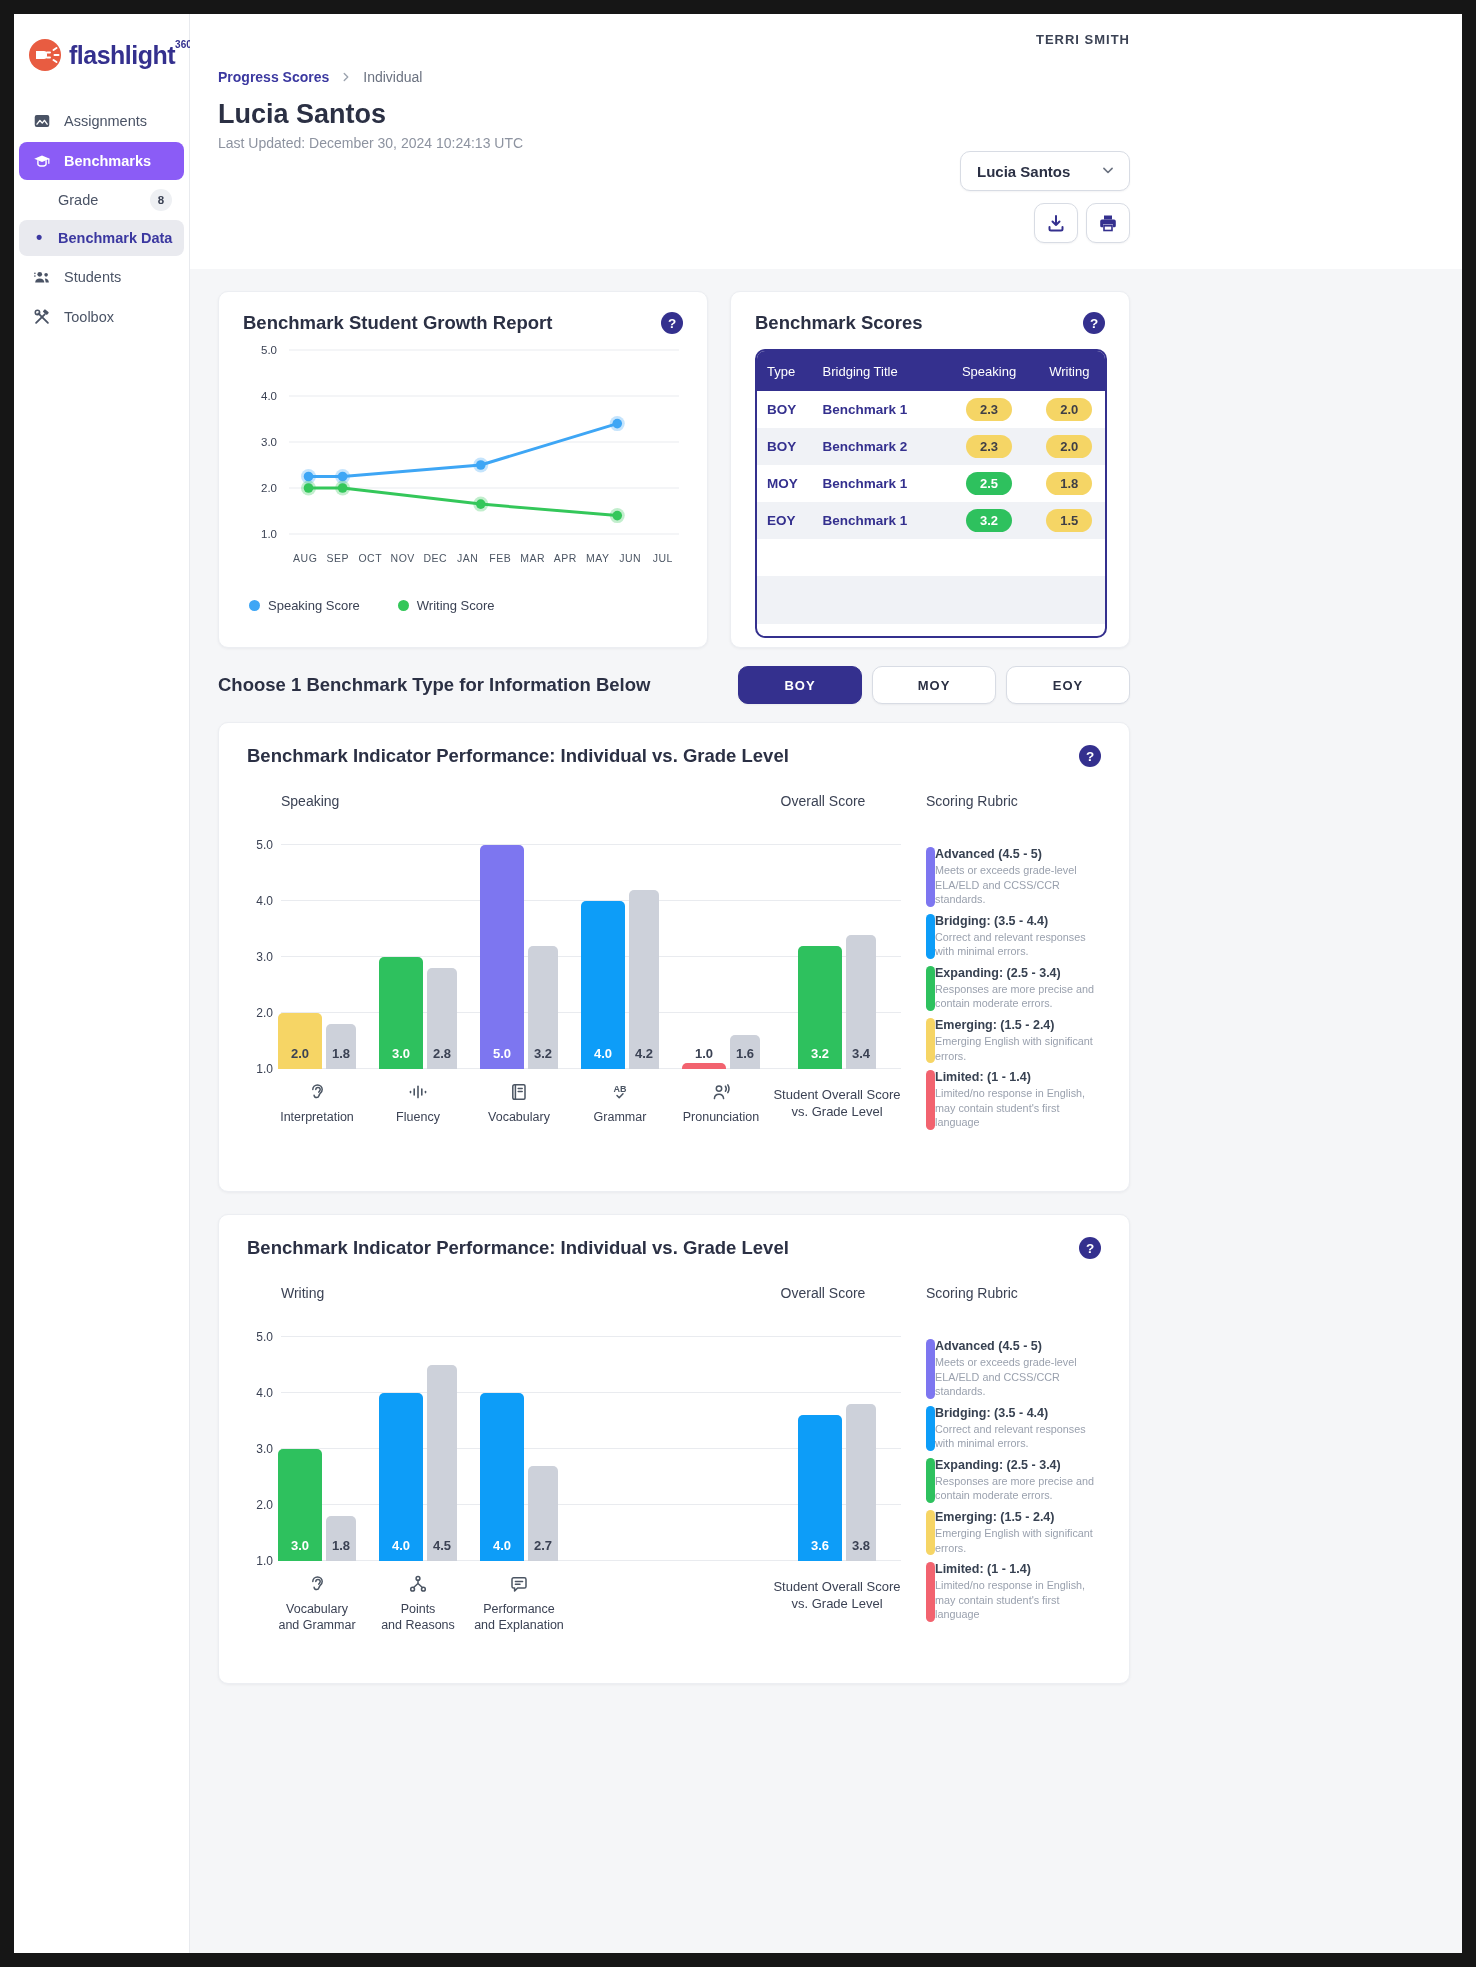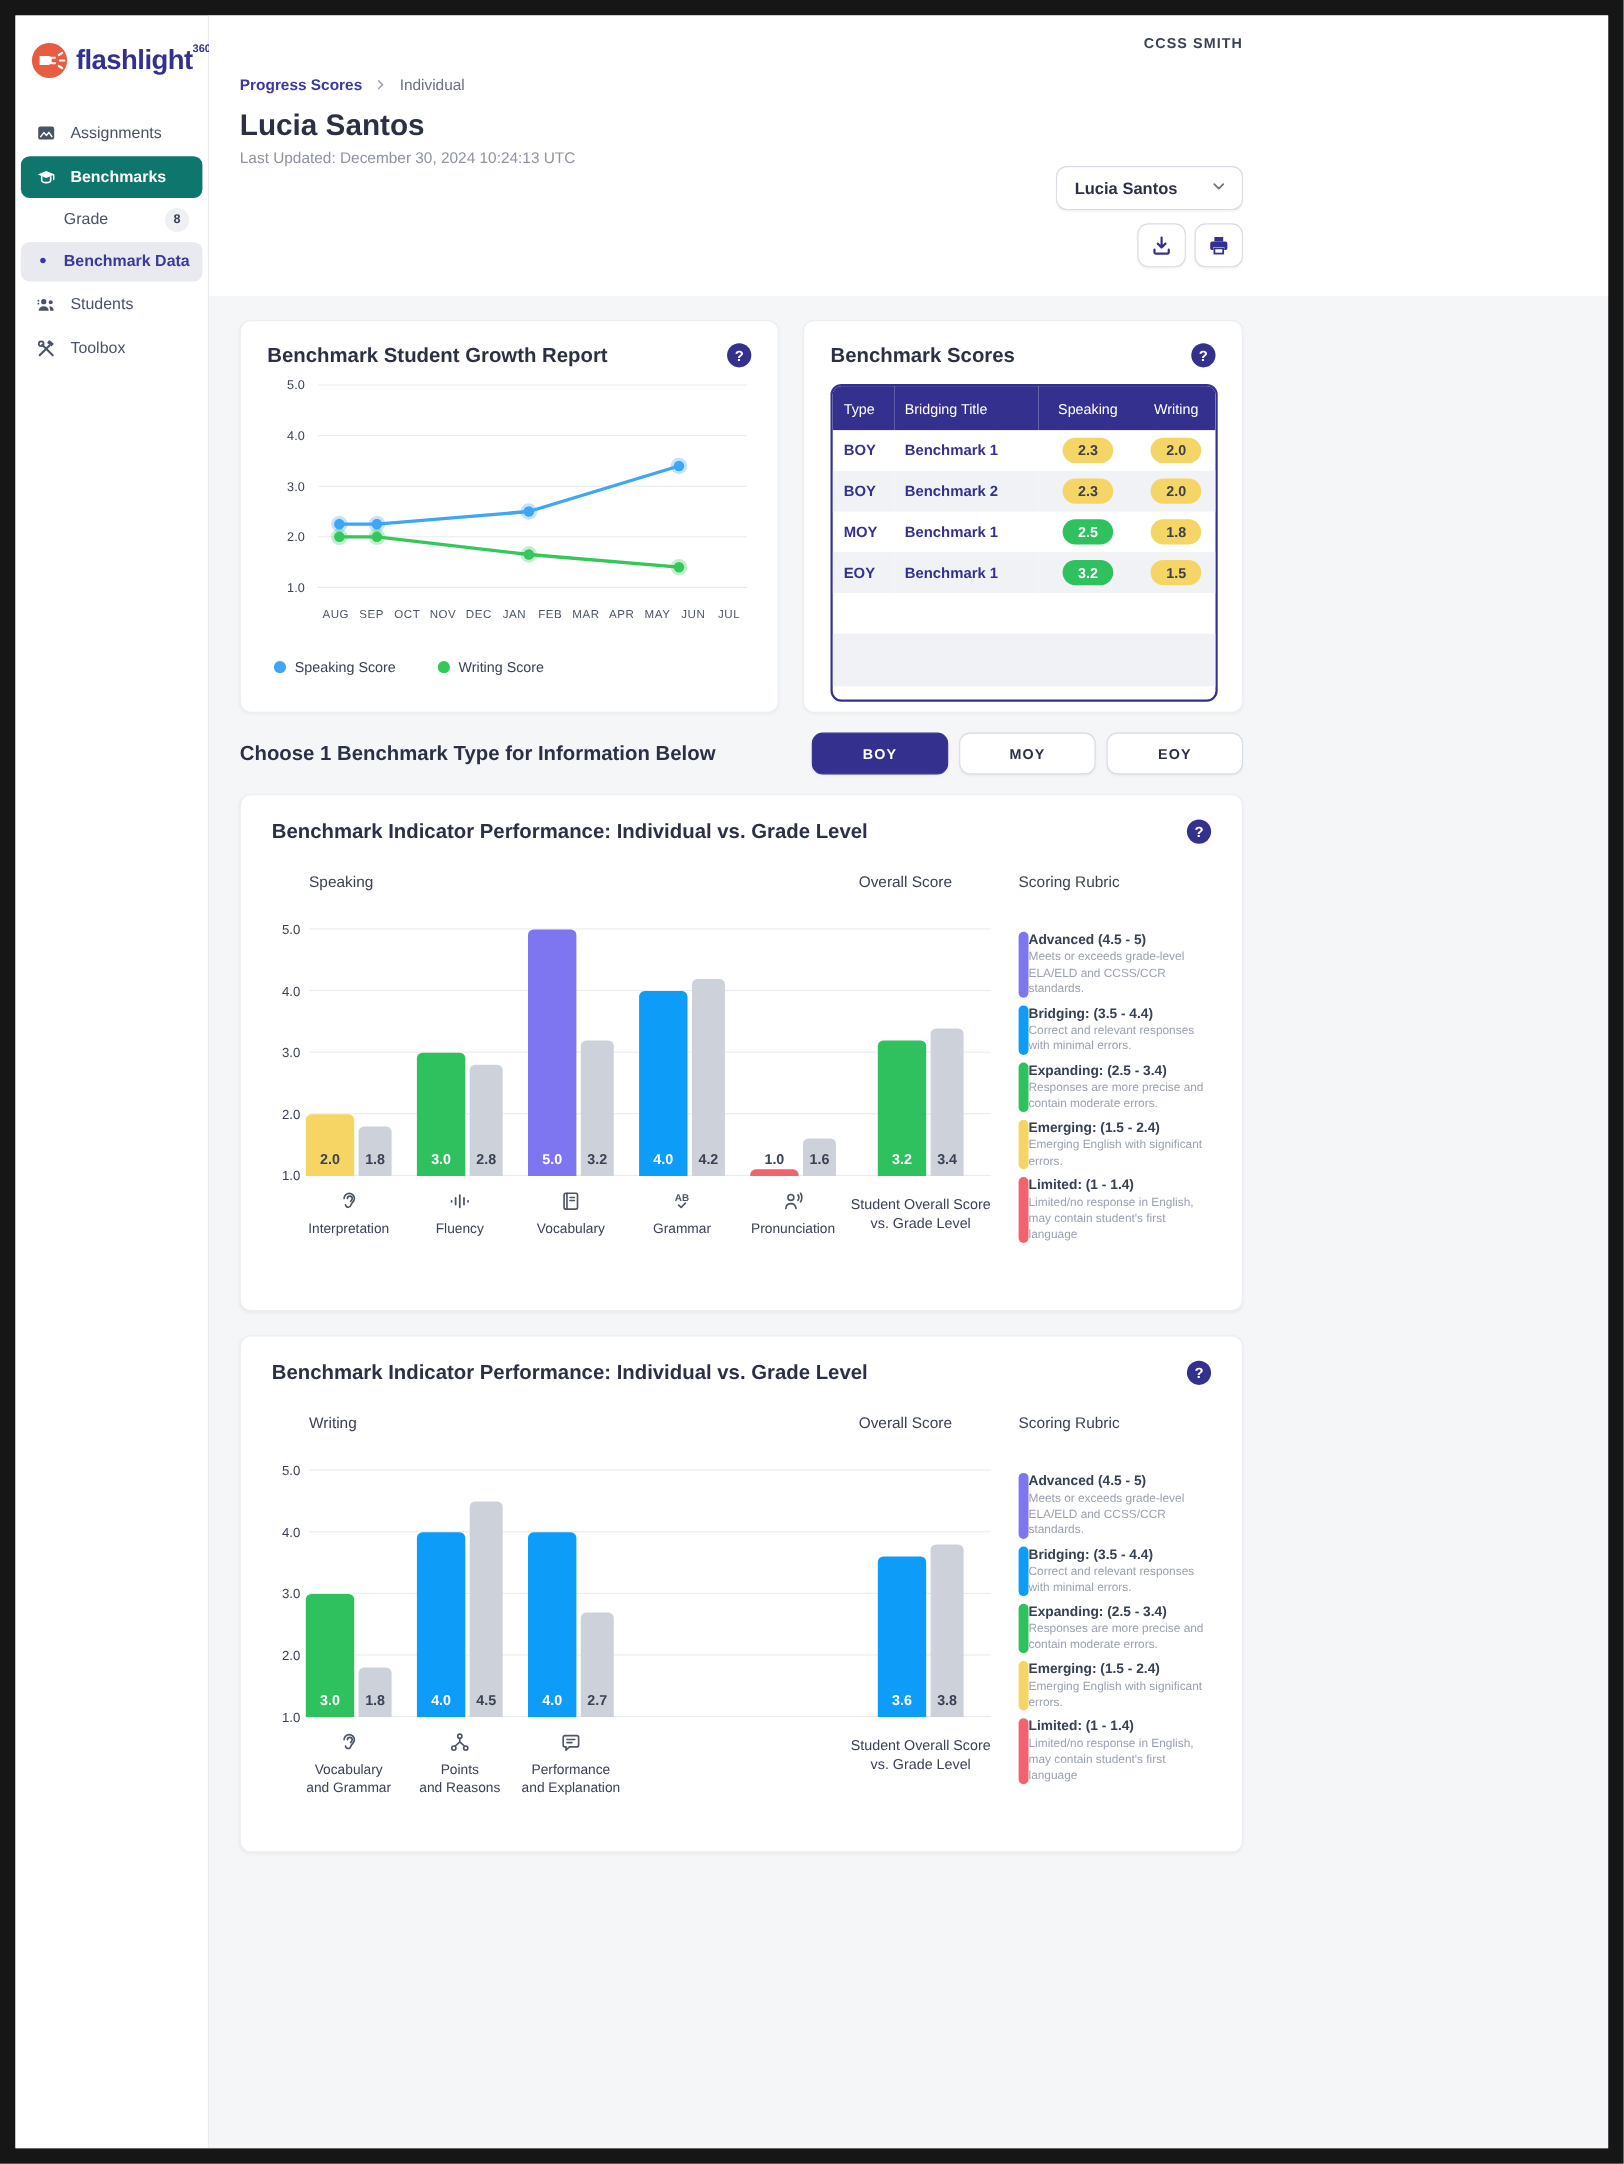--- a/index.html
+++ b/index.html
@@ -8,21 +8,21 @@
   .app { position:absolute; left:14px; top:14px; width:1448px; height:1939px; background:#ffffff; display:flex; overflow:hidden; }
 
   
   .sidebar { width:176px; background:#fff; border-right:1px solid #e8eaee; padding-top:18px; flex:0 0 176px; }
   .logo { display:flex; align-items:flex-start; padding:6px 0 0 14px; margin-bottom:30px; }
   .logo-mark { width:34px; height:34px; margin-right:7px; flex:0 0 34px; }
   .logo-text { font-size:25px; font-weight:700; color:#34308E; letter-spacing:-0.5px; line-height:34px; }
   .logo-sup { font-size:10px; font-weight:700; color:#34308E; margin-top:1px; }
   .nav-item, .nav-sub { display:flex; align-items:center; height:38px; font-size:14.5px; color:#4a5365; cursor:pointer; margin:2px 5px; border-radius:8px; padding-left:13px; position:relative; }
   .nav-icon { width:20px; height:20px; margin-right:12px; flex:0 0 20px; display:flex; align-items:center; }
-  .nav-item.active { background:#0f766e; color:#fff; font-weight:600; }
+  .nav-item.active { background:#8b5cf6; color:#fff; font-weight:600; }
   .nav-sub { padding-left:39px; height:36px; }
   .nav-sub .dot { color:#3B38A0; font-size:18px; position:absolute; left:17px; top:7px; }
   .nav-sub.selected { background:#e9eaef; color:#3B38A0; font-weight:600; }
   .nav-badge { position:absolute; right:12px; width:22px; height:22px; border-radius:50%; background:#eef0f3; color:#3b4254; font-size:11.5px; font-weight:700; display:flex; align-items:center; justify-content:center; }
 
   
   .main { flex:1; background:#f5f6f8; display:flex; flex-direction:column; }
   .inner { width:912px; margin-left:28px; }
   .header { background:#fff; padding:18px 0 26px; }
   .user-row { text-align:right; font-size:13px; font-weight:700; letter-spacing:1px; color:#3b4254; margin-bottom:22px; }
@@ -161,21 +161,21 @@
             </svg>
         </span>
         <span>Toolbox</span>
       </div>
     </nav>
   </aside>
 
   <div class="main">
     <header class="header">
       <div class="inner">
-        <div class="user-row">CCSS SMITH</div>
+        <div class="user-row">TERRI SMITH</div>
         <div class="header-main">
           <div>
             <div class="breadcrumb">
               <span class="link">Progress Scores</span>
               <span class="sep">
                   <svg width="14" height="14" viewBox="0 0 20 20">
                     <path d="M7.5 5l5 5-5 5" stroke="#9ca3af" stroke-width="2" fill="none" stroke-linecap="round" stroke-linejoin="round"></path>
                   </svg>
                 </span>
               <span class="current">Individual</span>

